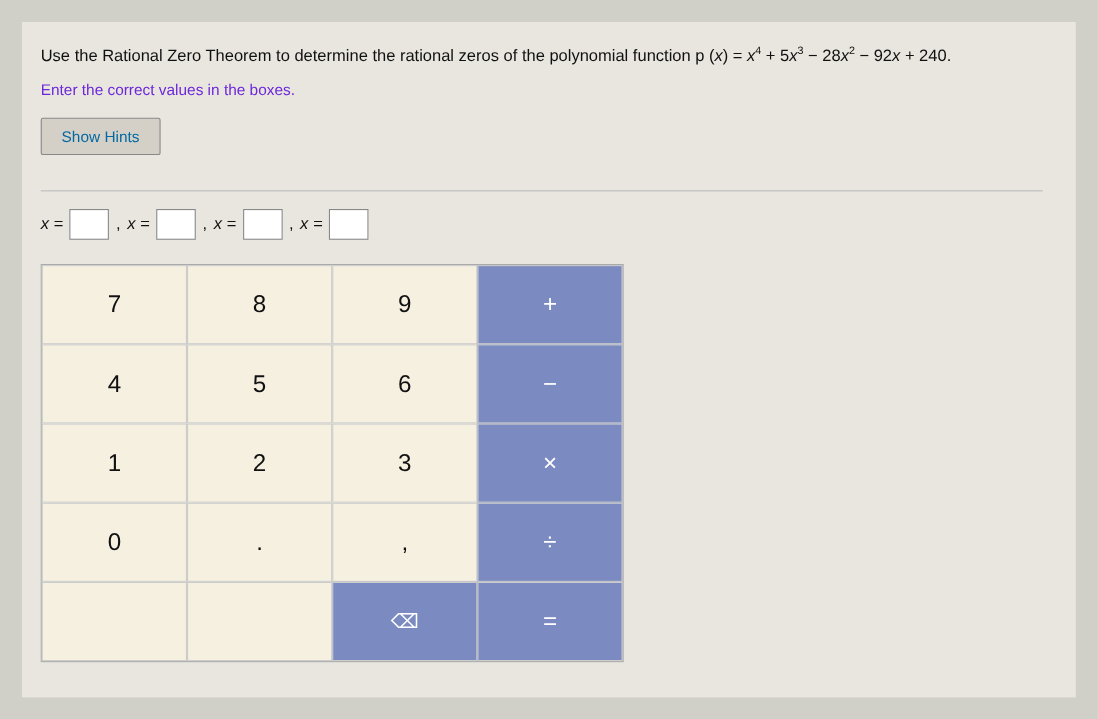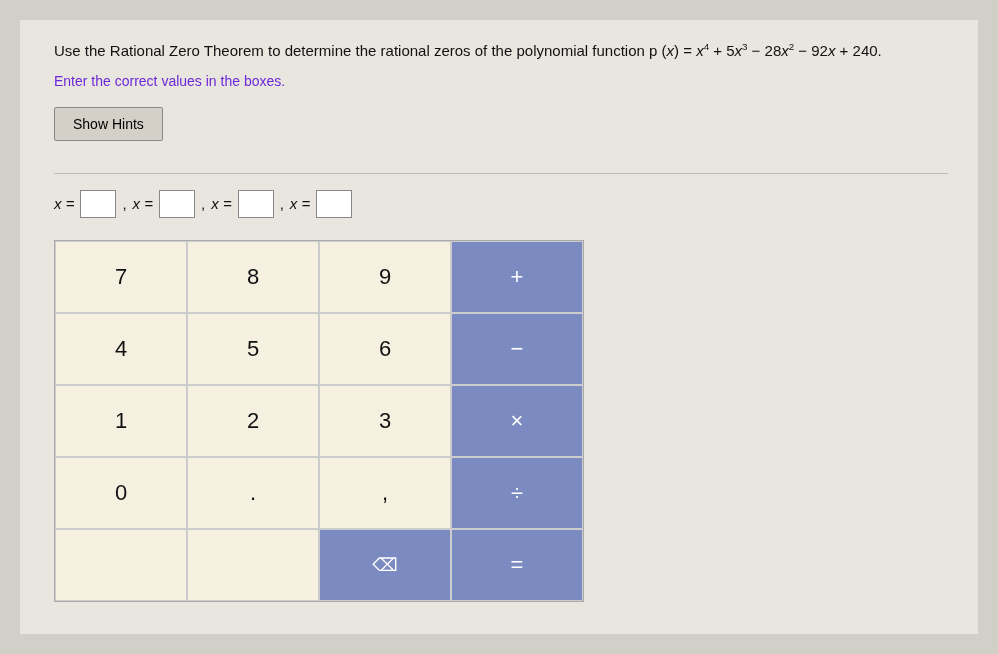--- a/index.html
+++ b/index.html
@@ -9,41 +9,41 @@
       width: 998px;
       min-height: 654px;
       display: flex;
       justify-content: center;
       padding: 20px;
     }
     .page-container {
       background: #e8e6df;
       width: 100%;
       max-width: 998px;
-      padding: 20px 30px 30px 34px;
+      padding: 20px 30px 30px 17px;
     }
     .problem-text {
       font-size: 15px;
       color: #111;
       margin-bottom: 10px;
       line-height: 1.5;
     }
     .instruction-text {
       font-size: 14px;
       color: #6d28d9;
       margin-bottom: 18px;
     }
     .show-hints-btn {
       background: #d4d0c8;
       border: 1px solid #888;
       padding: 8px 18px;
       font-size: 14px;
       cursor: pointer;
       border-radius: 2px;
-      color: #000000;
+      color: #0369a1;
       margin-bottom: 20px;
       display: inline-block;
     }
     .divider {
       border: none;
       border-top: 1px solid #bbb;
       margin: 12px 0 16px 0;
     }
     .answer-row {
       display: flex;

